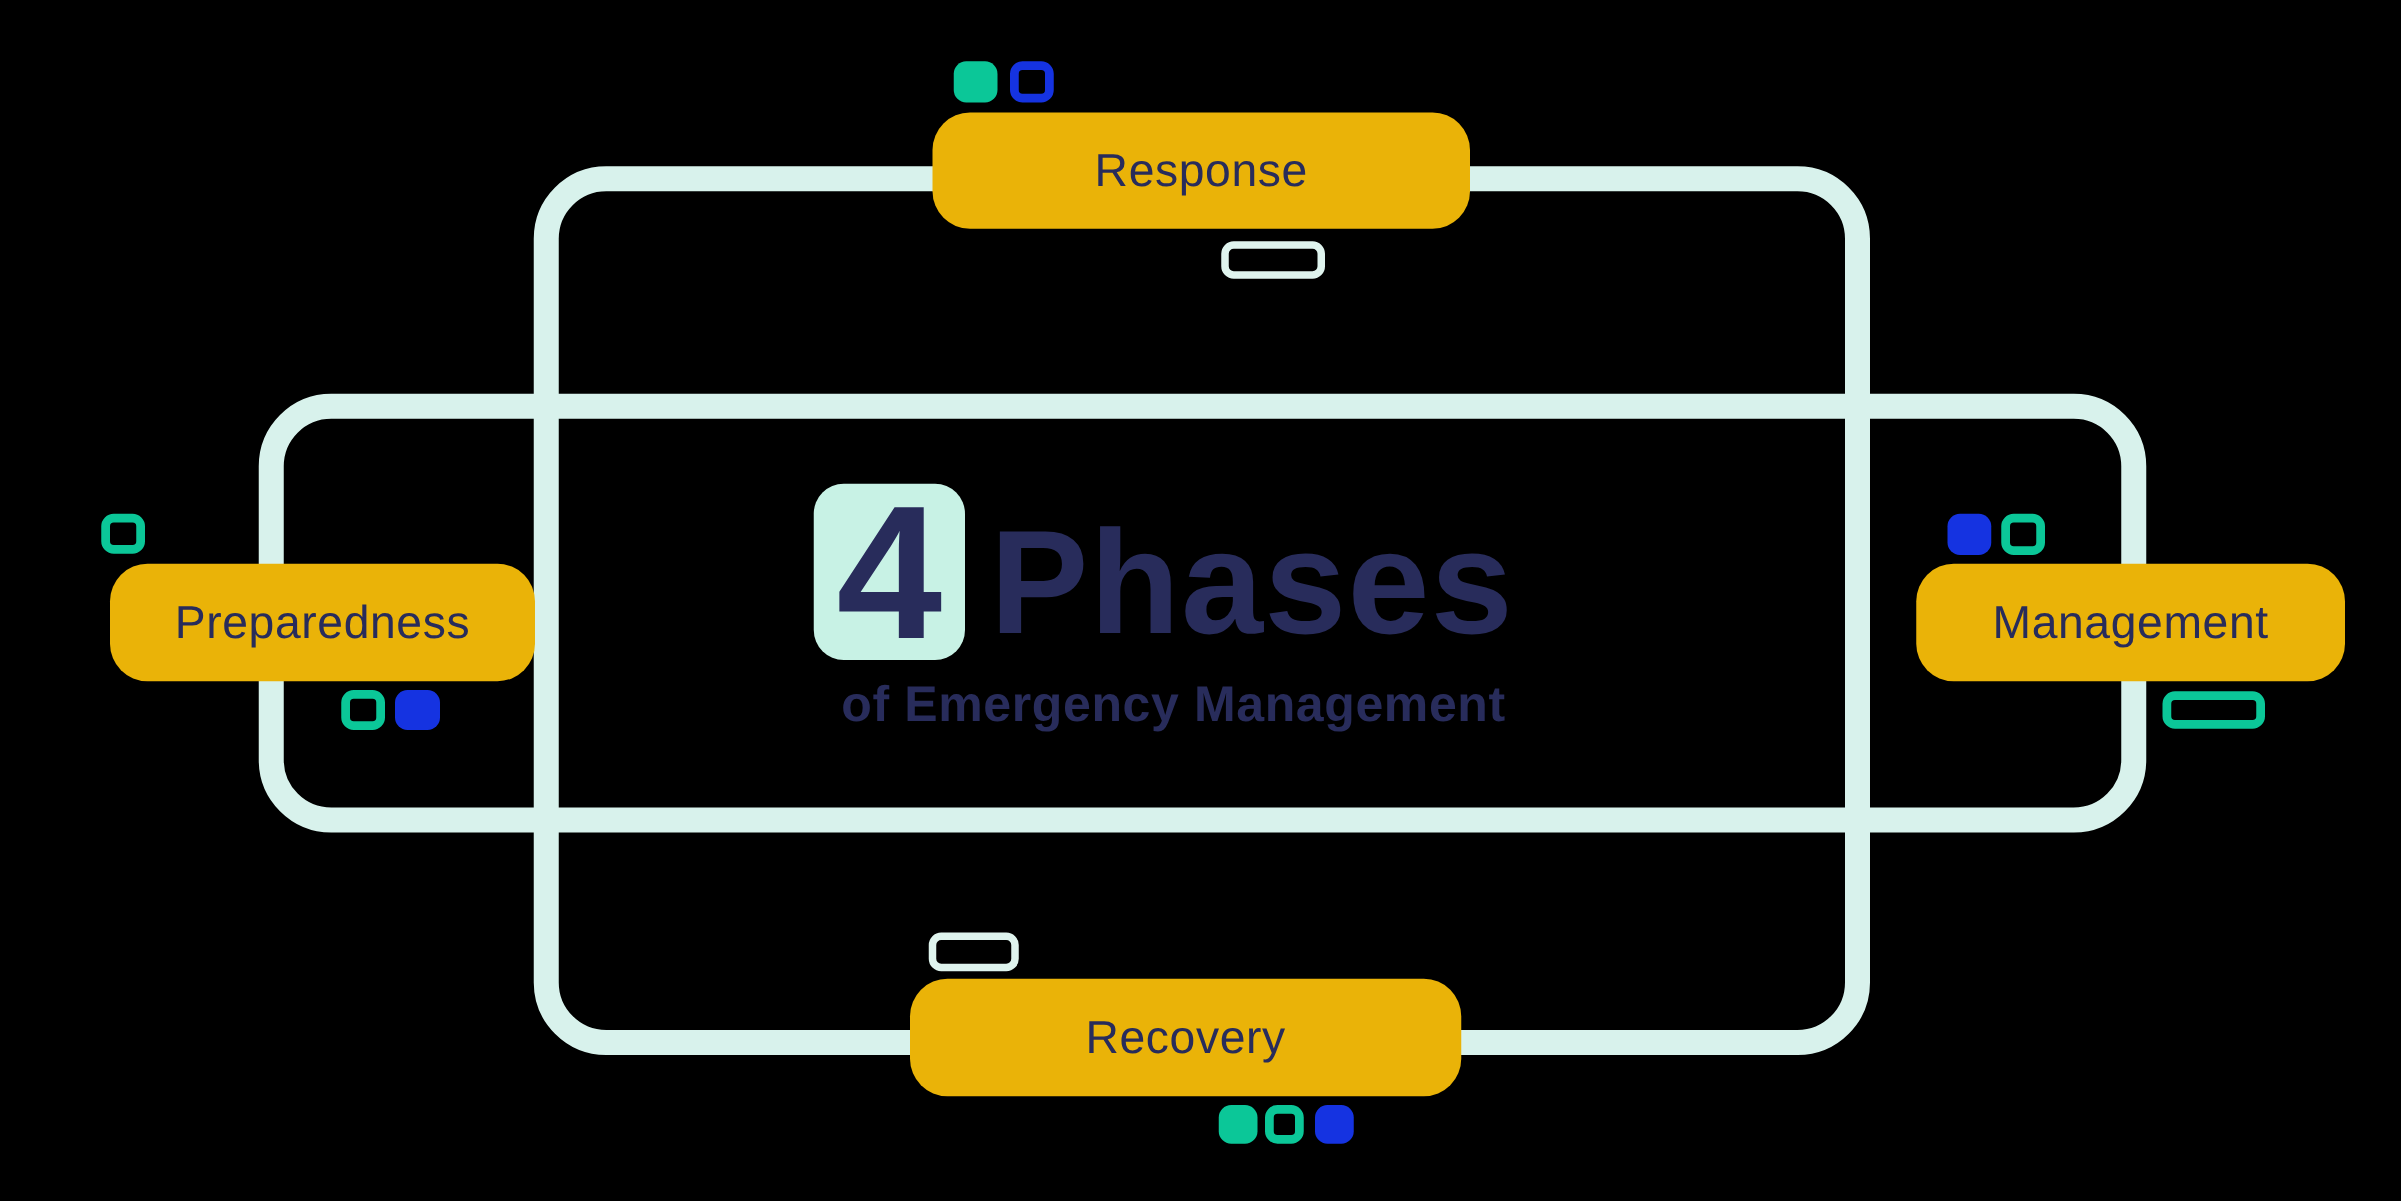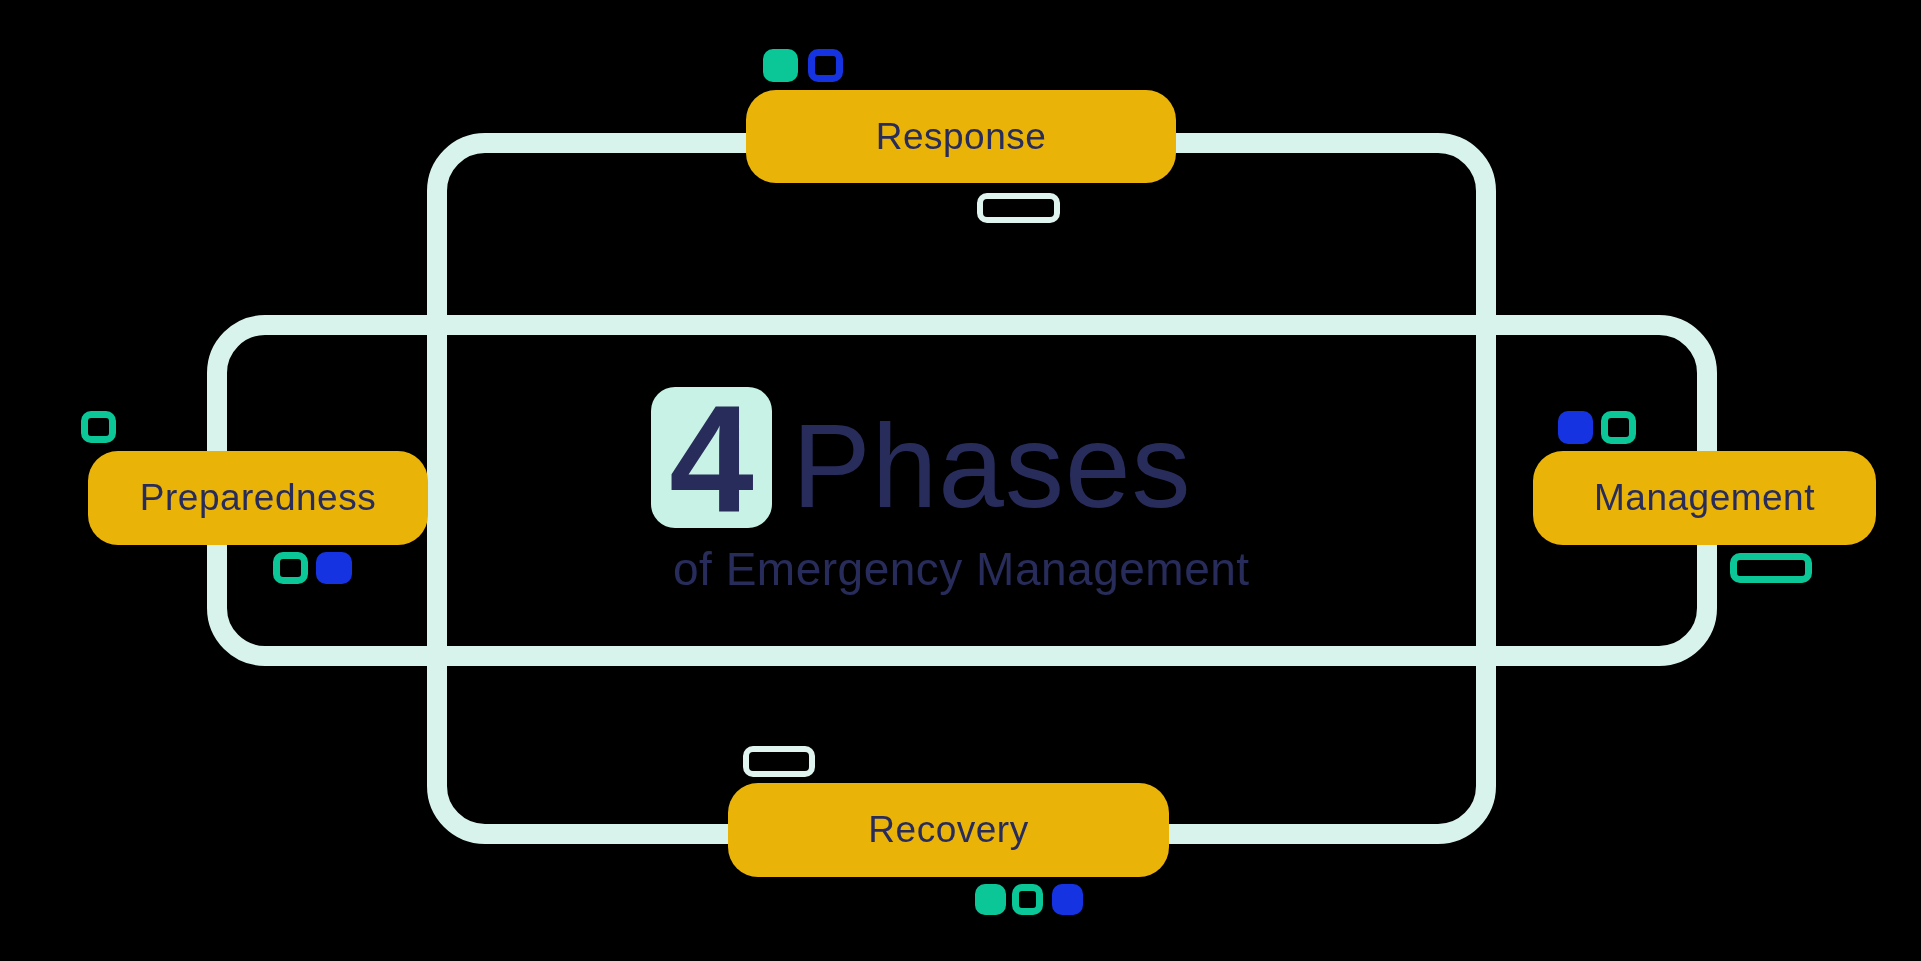--- a/index.html
+++ b/index.html
@@ -26,25 +26,25 @@
   .pill-recovery{left:728px;top:783px;width:441px;height:94px;}
 
   
   .title-row{left:651px;top:387px;height:141px;display:flex;align-items:center;}
   .num-box{
     width:121px;height:141px;background:#c8f2e5;border-radius:24px;
     display:flex;align-items:center;justify-content:center;
     color:#282c5b;font-weight:bold;font-size:152px;line-height:1;
   }
   .title-word{
-    margin-left:20px;color:#282c5b;font-weight:normal;font-size:118px;
+    margin-left:20px;color:#282c5b;font-weight:bold;font-size:118px;
     line-height:1;position:relative;top:8px;letter-spacing:1px;
   }
   .subtitle{
-    left:673px;top:542px;color:#282c5b;font-weight:normal;font-size:46px;
+    left:673px;top:542px;color:#282c5b;font-weight:bold;font-size:40px;
     letter-spacing:.5px;white-space:nowrap;
   }
 
   
   .sq{border-radius:10px;}
   .fill-green{background:#0bc798;}
   .fill-blue{background:#1533e1;}
   .out-green{border:7px solid #0bc798;background:transparent;}
   .out-blue{border:7px solid #1533e1;background:transparent;}
   .out-mint{border:6px solid #dff4ee;background:transparent;}

